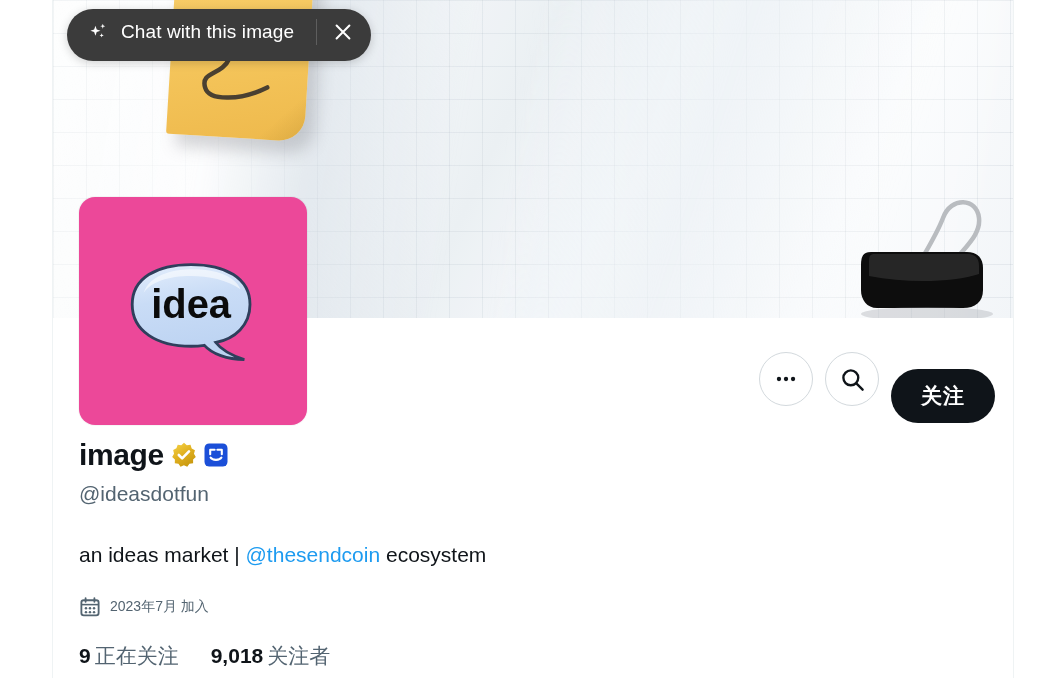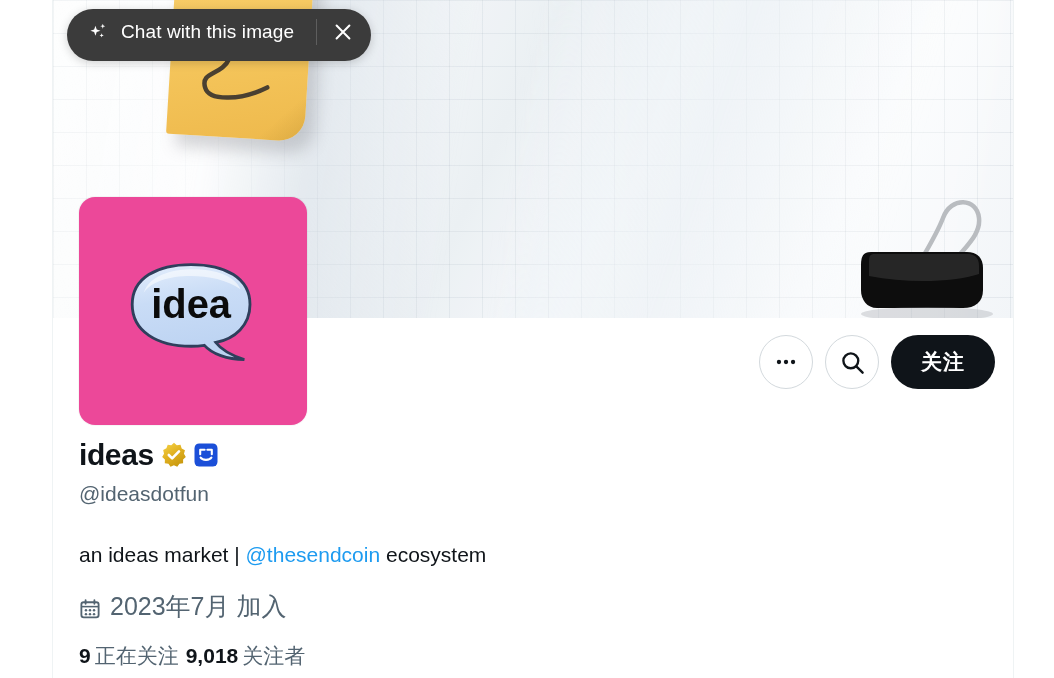--- a/index.html
+++ b/index.html
@@ -207,20 +207,21 @@
     padding: 0 27px;
     border-radius: 27px;
     background: #0f1419;
     color: #ffffff;
     border: none;
     font-family: "Liberation Sans", "DejaVu Sans", sans-serif;
     font-size: 21px;
     font-weight: 700;
     cursor: pointer;
     letter-spacing: 1px;
+    margin-top: 34px;
   }
 
   
   .profile-info {
     position: absolute;
     left: 26px;
     top: 437px;
     right: 20px;
   }
   .display-name-row {
@@ -252,32 +253,32 @@
     color: #0f1419;
     line-height: 27px;
   }
   .bio a {
     color: #1d9bf0;
     text-decoration: none;
   }
   .joined {
     margin-top: 25px;
     display: flex;
-    align-items: flex-end;
+    align-items: center;
     gap: 9px;
-    font-size: 25px;
+    font-size: 14px;
     color: #536471;
     line-height: 27px;
   }
   .calendar-icon { width: 22px; height: 22px; display: block; flex: 0 0 auto; }
   .stats {
     margin-top: 22px;
     display: flex;
     align-items: center;
-    gap: 7px;
+    gap: 32px;
     font-size: 21px;
     line-height: 27px;
   }
   .stat { cursor: pointer; white-space: nowrap; }
   .stat-num {
     color: #0f1419;
     font-weight: 700;
   }
   .stat-label {
     color: #536471;
@@ -355,21 +356,21 @@
           <circle cx="10.5" cy="10.5" r="6.6" fill="none" stroke="#0f1419" stroke-width="2.1"></circle>
           <path d="M15.4 15.4 L21 21" stroke="#0f1419" stroke-width="2.1" stroke-linecap="round"></path>
         </svg>
       </button>
       <button class="follow-btn">关注</button>
     </div>
 
     <div class="profile-info">
 
       <div class="display-name-row">
-        <span class="display-name">ideas</span>
+        <span class="display-name">image</span>
 
         <svg class="badge-verified" viewBox="0 0 24 24">
           <defs>
             <linearGradient id="goldGrad" x1="0" y1="0" x2="0.6" y2="1">
               <stop offset="0%" stop-color="#f6d449"></stop>
               <stop offset="55%" stop-color="#e0b020"></stop>
               <stop offset="100%" stop-color="#c9990f"></stop>
             </linearGradient>
           </defs>
           <path d="M12 0.8 L14.6 3.0 L18.0 2.6 L19.1 5.9 L22.1 7.5 L21.2 10.9 L22.9 13.9

